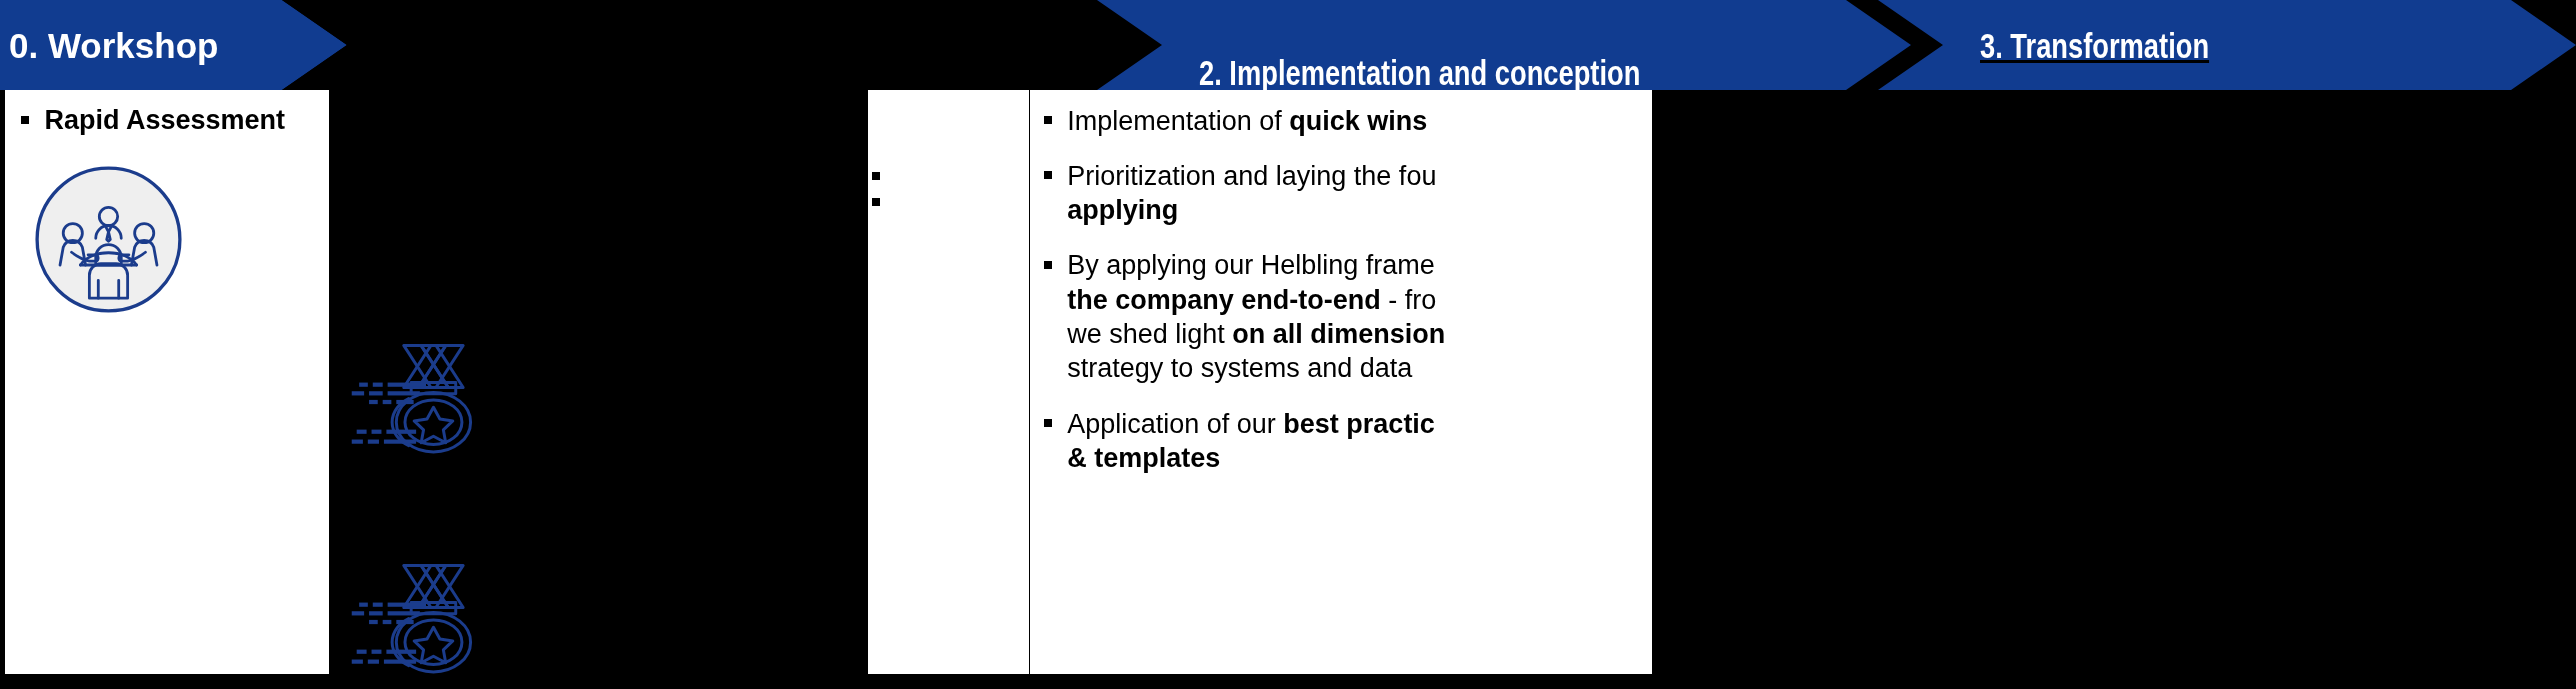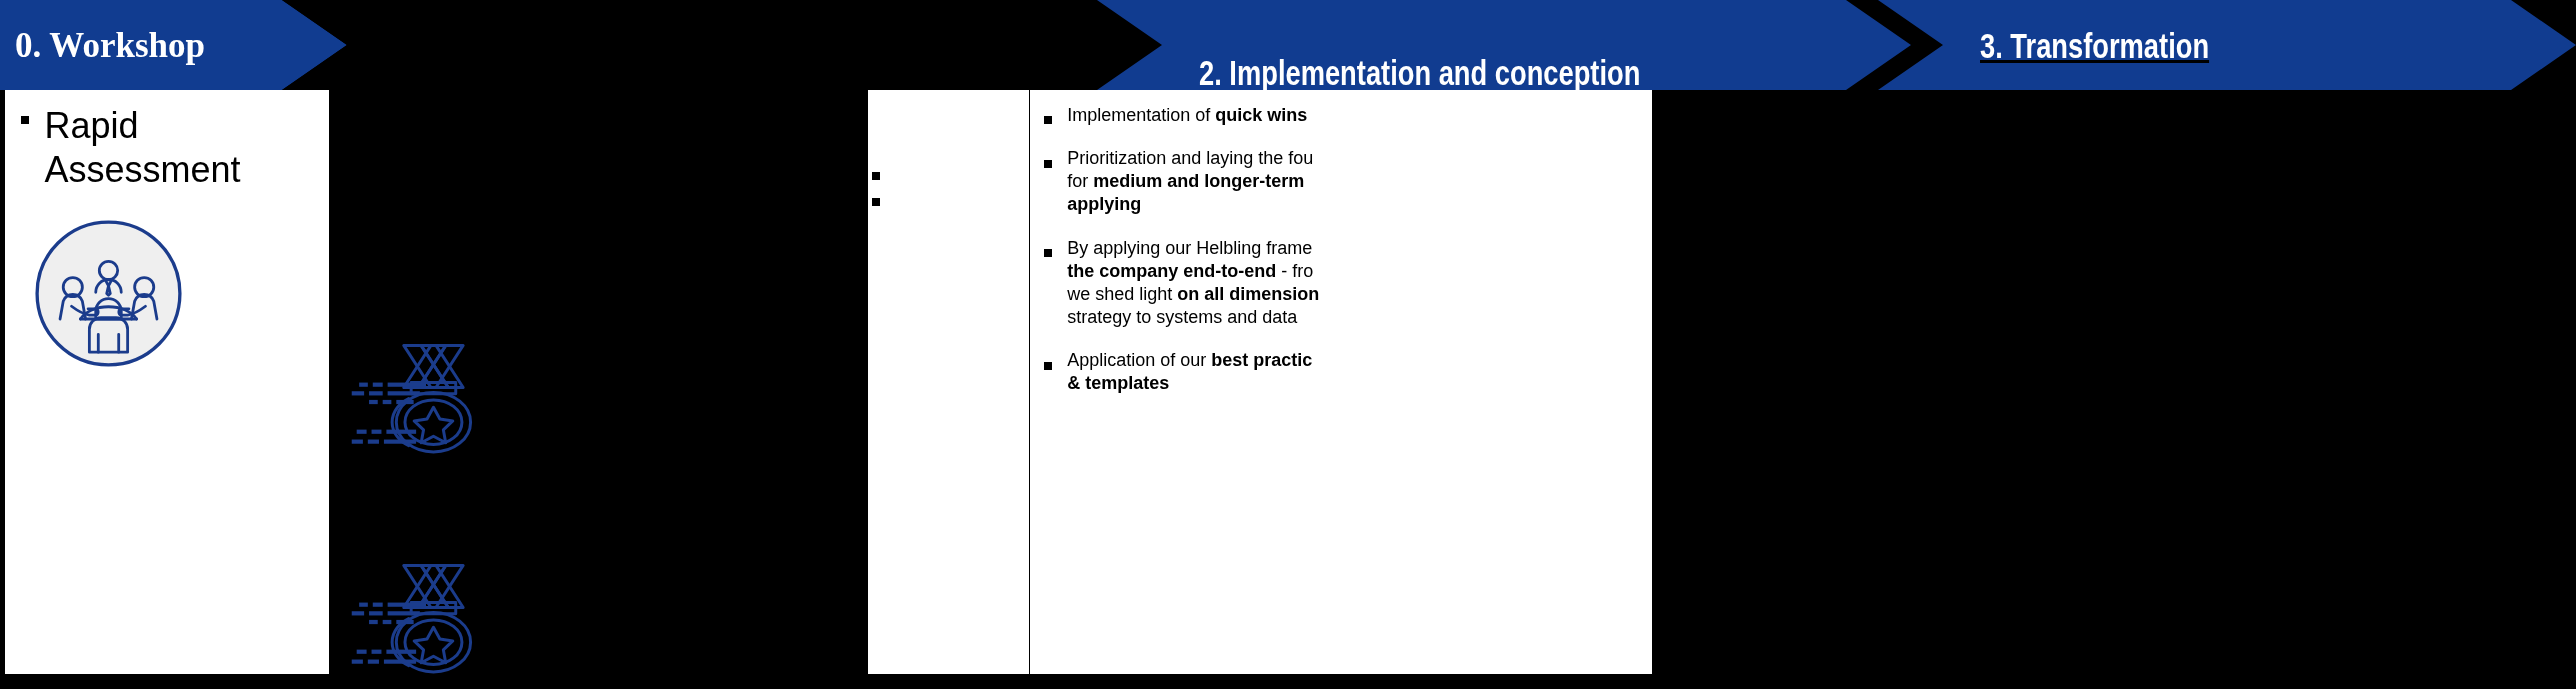--- a/index.html
+++ b/index.html
@@ -45,22 +45,21 @@
     font-size: 35px;
     line-height: 1;
     white-space: nowrap;
   }
 
   
   .chev-0 {
     left: 0;
     width: 347px;
     clip-path: polygon(0 0, 282px 0, 347px 45px, 282px 90px, 0 90px);
-    padding-left: 15px;
-    font-family: Liberation Serif, serif;
+    padding-left: 9px;
   }
   
   .notch {
     position: absolute;
     top: 0;
     height: 90px;
     background: #000000;
   }
   .notch-0 {
     left: 282px;
@@ -138,37 +137,38 @@
     top: 11.8px;
     width: 8px;
     height: 8px;
     background: #000000;
   }
   .bullet-item b { font-weight: bold; }
 
   
   .c0-inner { padding: 13.6px 11px 0 11px; }
   .c0-inner .bullet-item {
-    font-size: 36px;
+    font-size: 27px;
     line-height: 1.22;
     padding-left: 28.5px;
+    font-weight: bold;
   }
   .c0-inner .bullet-item::before { top: 12.4px; }
 
   .workshop-icon-wrap {
     margin: 26px 0 0 16px;
   }
 
   
   .c3-inner {
     padding: 13.6px 12.4px 0 8.7px;
     width: 657px;
   }
   .c3-inner .bullet-item {
-    font-size: 18px;
+    font-size: 27px;
     line-height: 1.27;
     margin-bottom: 21px;
     padding-left: 28.5px;
     white-space: nowrap;
   }
   .c3-inner .bullet-item::before { top: 12.4px; }
   .c3-inner .bullet-item .ln { display: block; }
 
   
   .c2-inner {
@@ -349,21 +349,20 @@
     </div>
 
     <div class="card card-3">
       <div class="c3-inner">
         <ul class="bullet-list" id="impl-list">
             <li class="bullet-item">
               <span class="ln"><span>Implementation of </span><b>quick wins</b></span>
             </li>
             <li class="bullet-item">
               <span class="ln"><span>Prioritization and laying the fou</span></span>
-              <span class="ln"><span>for </span><b>medium and longer-term</b></span>
               <span class="ln"><b>applying</b></span>
             </li>
             <li class="bullet-item">
               <span class="ln"><span>By applying our Helbling frame</span></span>
               <span class="ln"><b>the company end-to-end</b><span> - fro</span></span>
               <span class="ln"><span>we shed light </span><b>on all dimension</b></span>
               <span class="ln"><span>strategy to systems and data</span></span>
             </li>
             <li class="bullet-item">
               <span class="ln"><span>Application of our </span><b>best practic</b></span>

